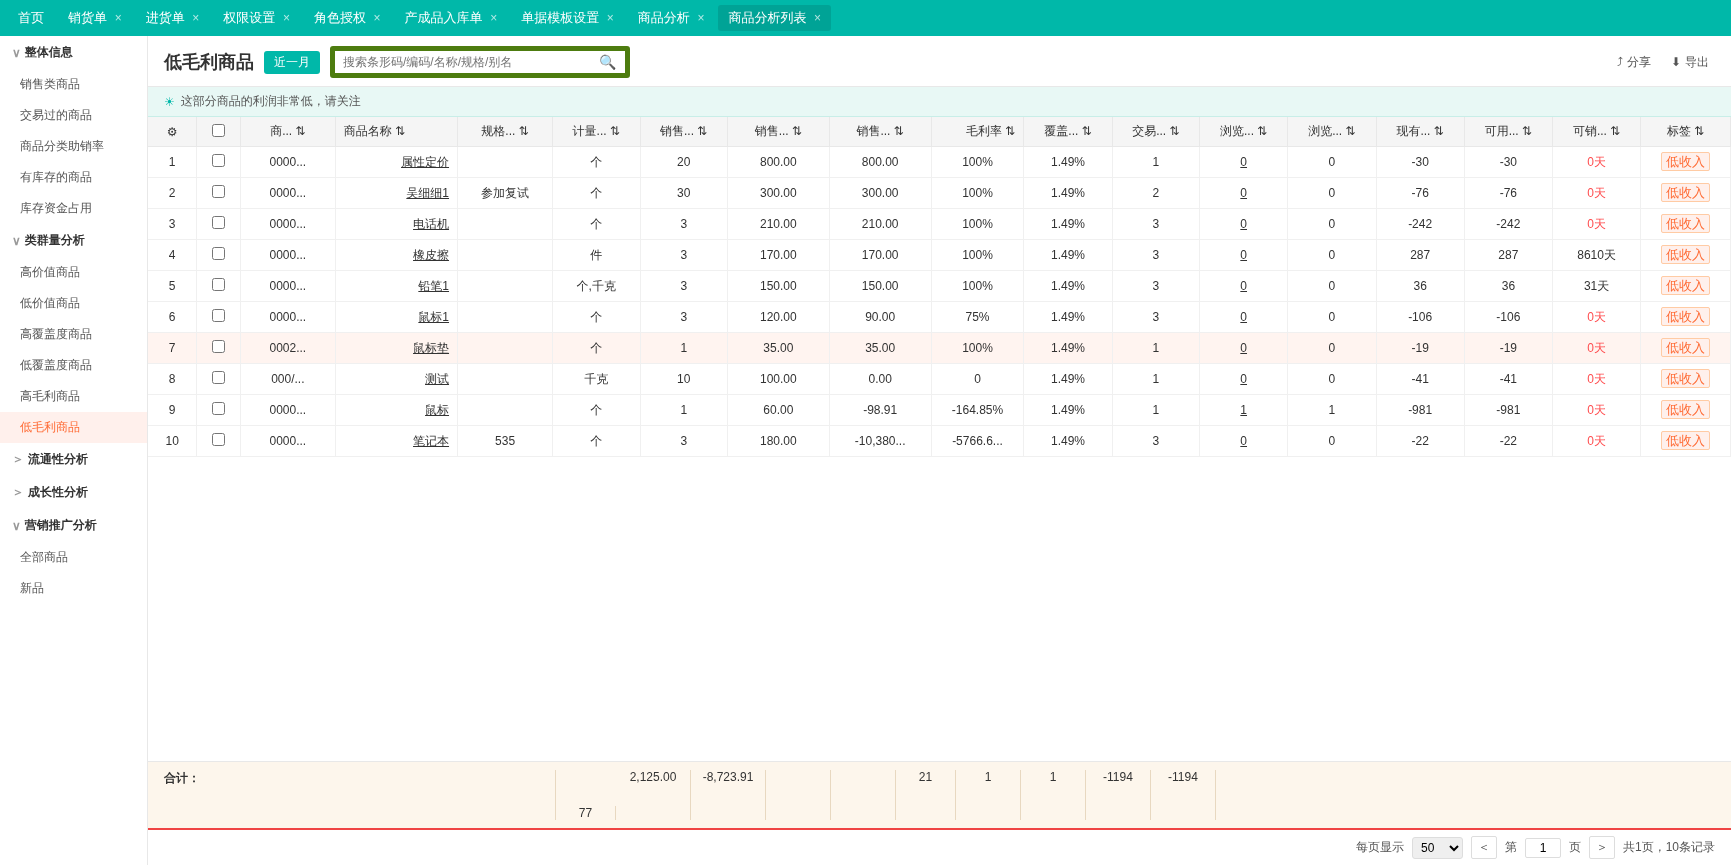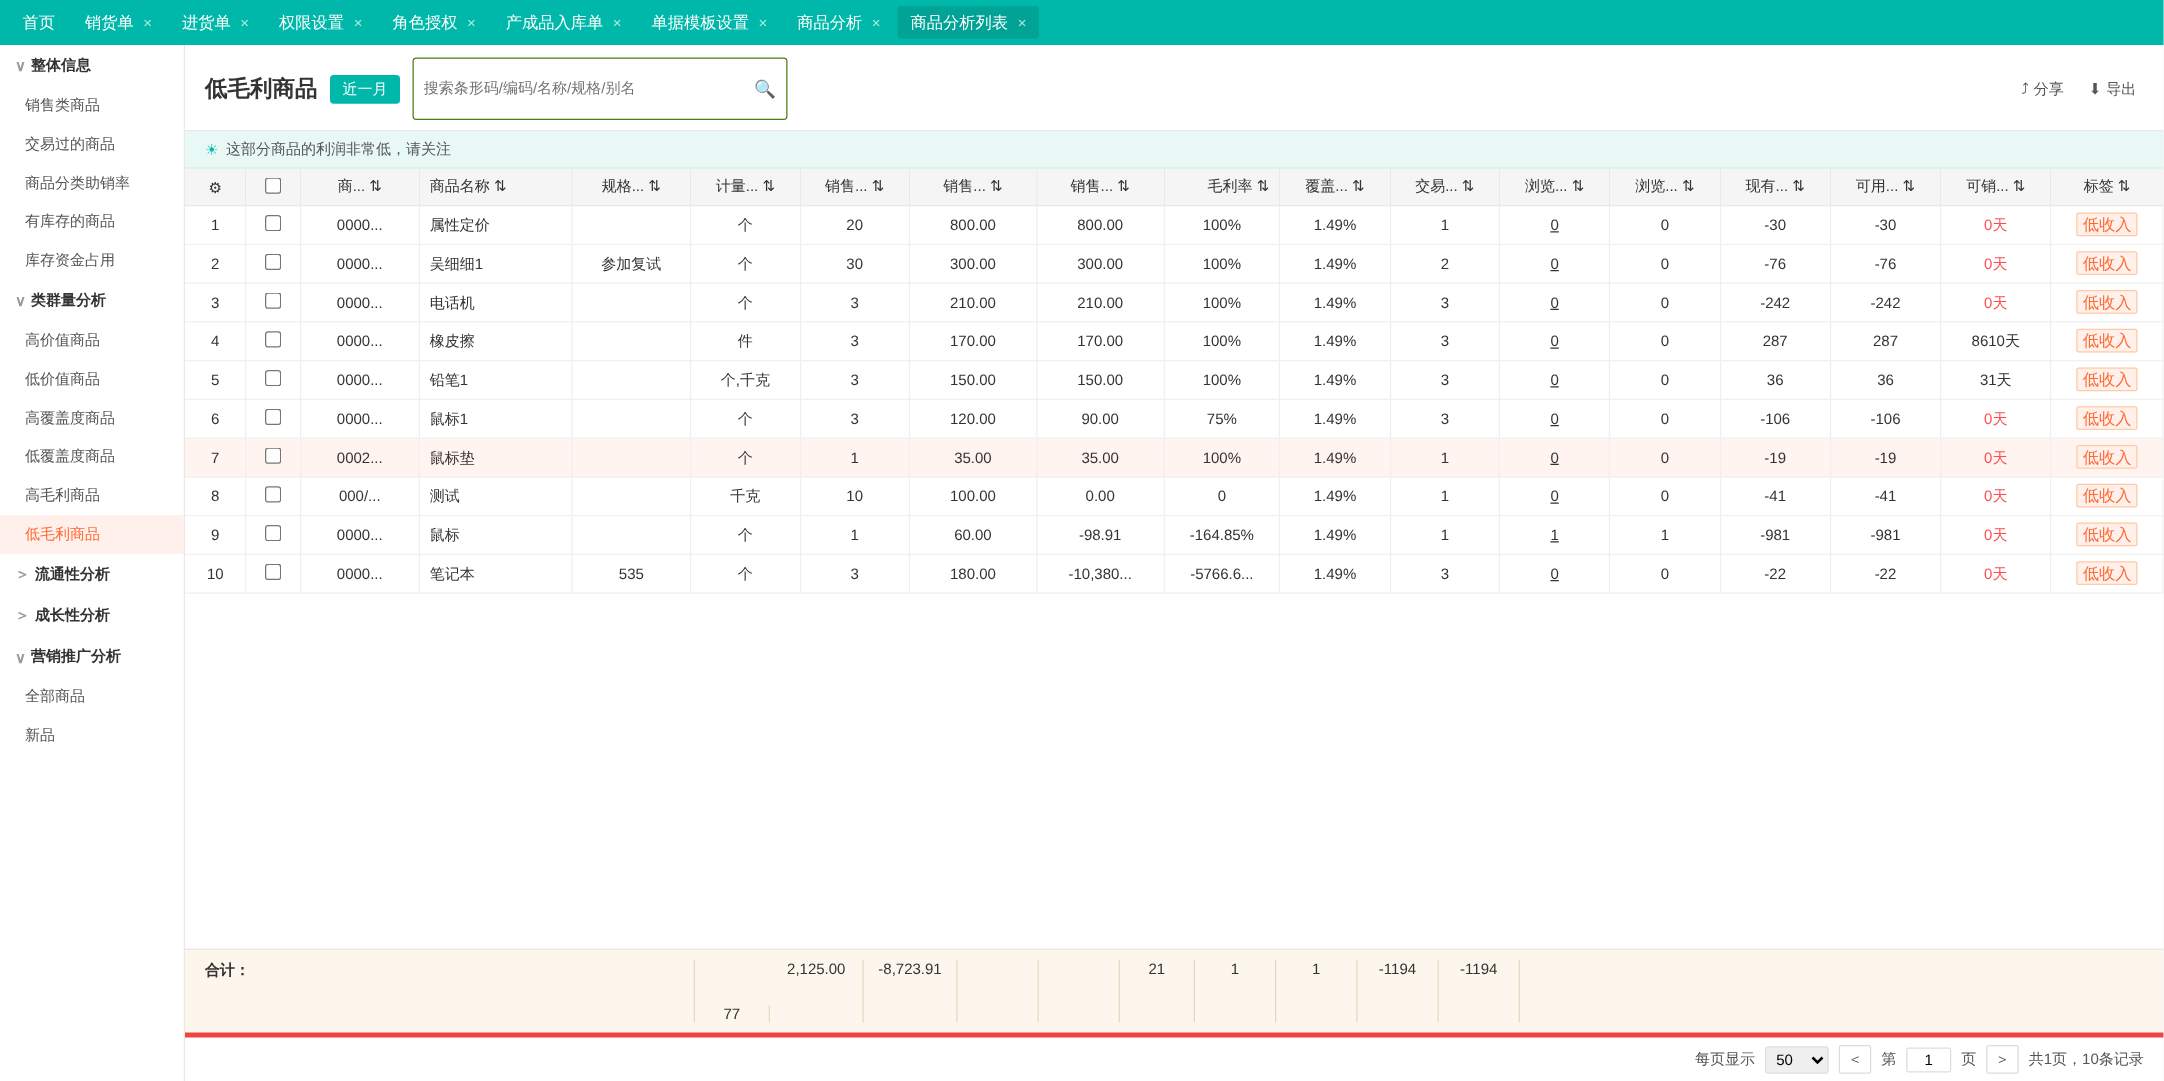--- a/index.html
+++ b/index.html
@@ -85,24 +85,24 @@
       background: #00b8a9;
       color: #fff;
       border: none;
       border-radius: 3px;
       padding: 3px 10px;
       cursor: pointer;
       font-size: 12px;
     }
     .search-box {
       display: flex;
-      align-items: flex-start;
-      border: 1px solid #4d7c0f;
+      align-items: center;
+      border: 5px solid #4d7c0f;
       border-radius: 3px;
-      padding: 16px 8px;
+      padding: 3px 8px;
       flex: 1;
       max-width: 300px;
     }
     .search-box input {
       border: none;
       outline: none;
       font-size: 12px;
       color: #999;
       width: 100%;
     }
@@ -199,21 +199,21 @@
     }
     .footer-cell {
       text-align: center;
       padding: 0 8px;
       border-right: 1px solid #e8d8c0;
     }
 
     
     .pagination-bar {
       background: #fff;
-      border-top: 4px solid #ef4444;
+      border-top: 2px solid #ef4444;
       padding: 6px 16px;
       display: flex;
       align-items: center;
       justify-content: flex-end;
       gap: 8px;
       font-size: 12px;
       color: #555;
     }
     .page-size-select {
       border: 1px solid #ddd;
@@ -249,21 +249,21 @@
     .col-rate1 { width: 65px; text-align: right; }
     .col-rate2 { width: 65px; }
     .col-tx { width: 60px; }
     .col-browse1 { width: 65px; }
     .col-browse2 { width: 65px; }
     .col-inv1 { width: 65px; }
     .col-inv2 { width: 65px; }
     .col-inv3 { width: 65px; }
     .col-tag { width: 60px; }
 
-    td.left { text-align: left; }
+    td.left { text-align: right; text-decoration: underline; }
   </style>
 </head>
 <body>
 
 <div class="top-nav">
   <div class="nav-item">首页</div>
   <div class="nav-item">销货单 <span class="close-x">×</span></div>
   <div class="nav-item">进货单 <span class="close-x">×</span></div>
   <div class="nav-item">权限设置 <span class="close-x">×</span></div>
   <div class="nav-item">角色授权 <span class="close-x">×</span></div>

